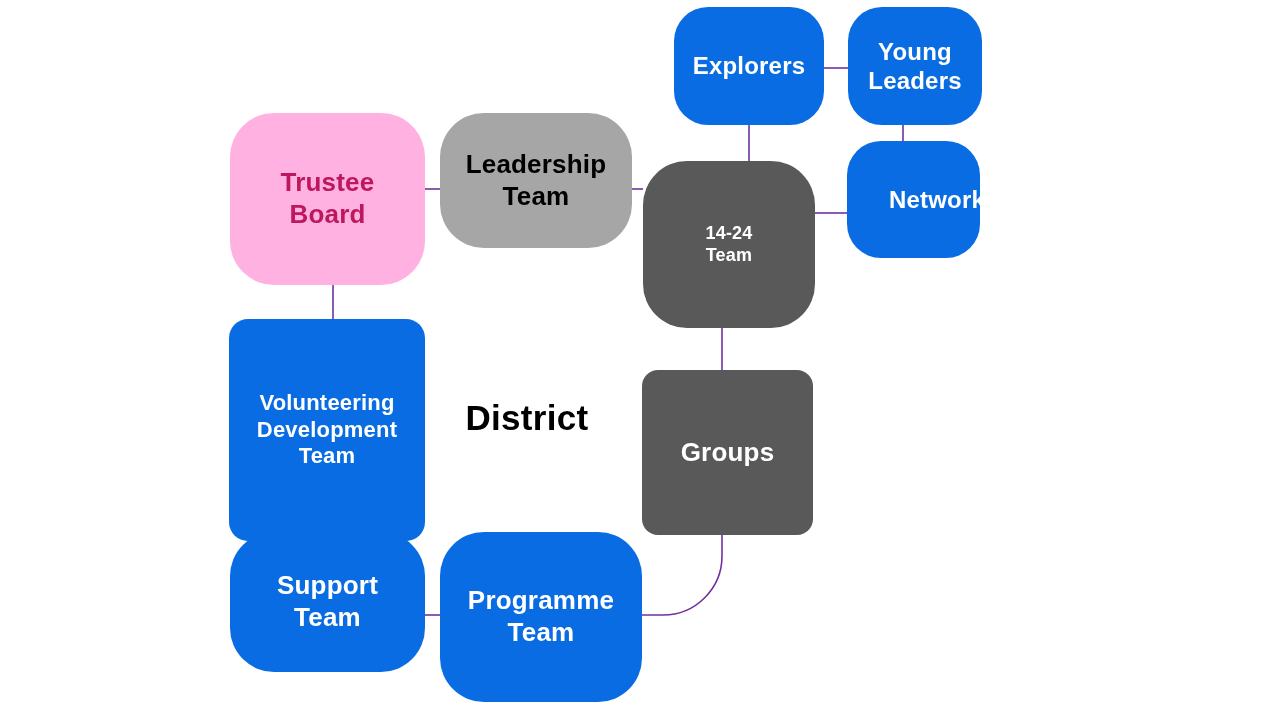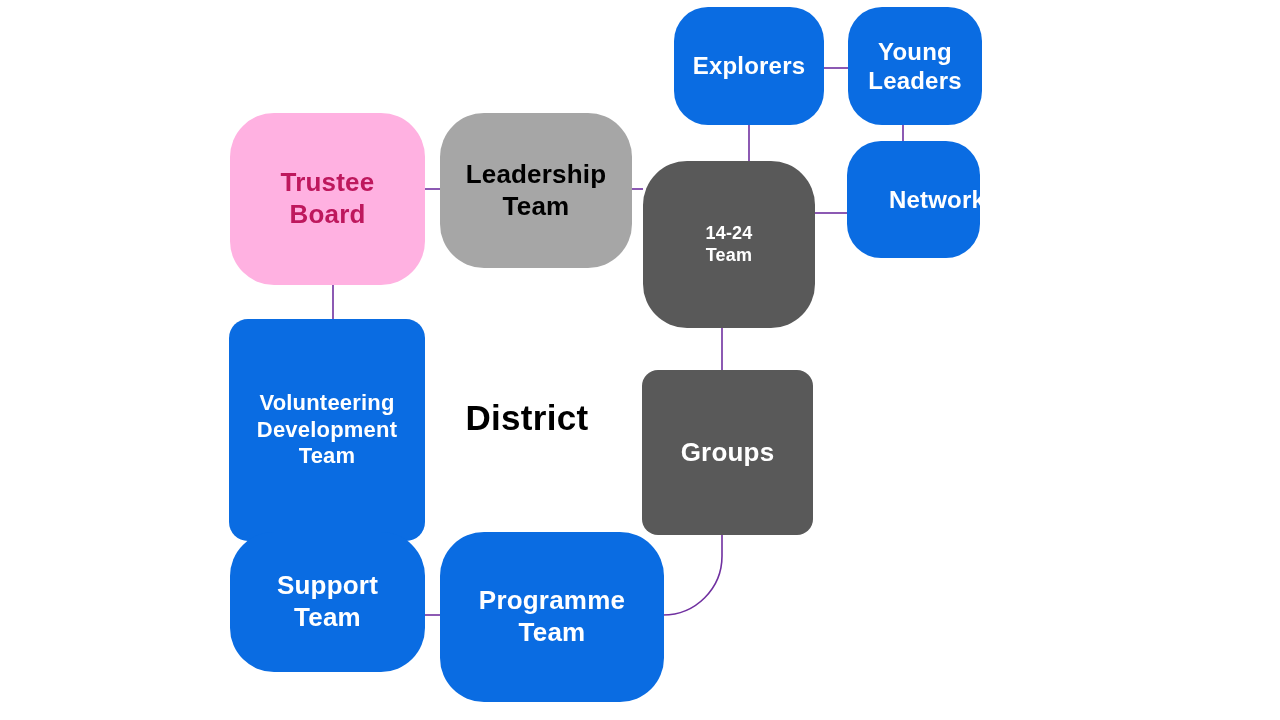--- a/index.html
+++ b/index.html
@@ -69,21 +69,21 @@
       <path d="M333,285 L333,319" fill="none" stroke="#7030a0" stroke-width="1.6"></path>
       <path d="M333,490 L333,533" fill="none" stroke="#7030a0" stroke-width="1.6"></path>
       <path d="M425,615 L440,615" fill="none" stroke="#7030a0" stroke-width="1.6"></path>
       <path d="M632,615 L663,615 A59,59 0 0 0 722,556 L722,535" fill="none" stroke="#7030a0" stroke-width="1.6"></path>
     </svg>
   <div class="district-title">District</div>
 <div class="node" style="left: 230px; top: 113px; width: 195px; height: 172px; border-radius: 44px; font-size: 26px; background: rgb(255, 177, 225); color: #be185d;">
       <span>Trustee</span>
       <span>Board</span>
     </div>
-    <div class="node" style="left: 440px; top: 113px; width: 192px; height: 155px; border-radius: 44px; font-size: 26px; background: rgb(166, 166, 166); color: rgb(0, 0, 0);">
+    <div class="node" style="left: 440px; top: 113px; width: 192px; height: 135px; border-radius: 44px; font-size: 26px; background: rgb(166, 166, 166); color: rgb(0, 0, 0);">
       <span>Leadership</span>
       <span>Team</span>
     </div>
     <div class="node" style="left: 674px; top: 7px; width: 150px; height: 118px; border-radius: 34px; font-size: 24px; background: rgb(10, 108, 226); color: rgb(255, 255, 255);">
       <span>Explorers</span>
     </div>
     <div class="node" style="left: 848px; top: 7px; width: 134px; height: 118px; border-radius: 34px; font-size: 24px; background: rgb(10, 108, 226); color: rgb(255, 255, 255);">
       <span>Young</span>
       <span>Leaders</span>
     </div>
@@ -99,17 +99,17 @@
       <span>Development</span>
       <span>Team</span>
     </div>
     <div class="node" style="left: 642px; top: 370px; width: 171px; height: 165px; border-radius: 16px; font-size: 26px; background: rgb(89, 89, 89); color: rgb(255, 255, 255);">
       <span>Groups</span>
     </div>
     <div class="node" style="left: 230px; top: 532px; width: 195px; height: 140px; border-radius: 44px; font-size: 26px; background: rgb(10, 108, 226); color: rgb(255, 255, 255);">
       <span>Support</span>
       <span>Team</span>
     </div>
-    <div class="node" style="left: 440px; top: 532px; width: 224px; height: 170px; border-radius: 44px; font-size: 26px; background: rgb(10, 108, 226); color: rgb(255, 255, 255);">
+    <div class="node" style="left: 440px; top: 532px; width: 202px; height: 170px; border-radius: 44px; font-size: 26px; background: rgb(10, 108, 226); color: rgb(255, 255, 255);">
       <span>Programme</span>
       <span>Team</span>
     </div>
   </div>
 
 </body></html>

